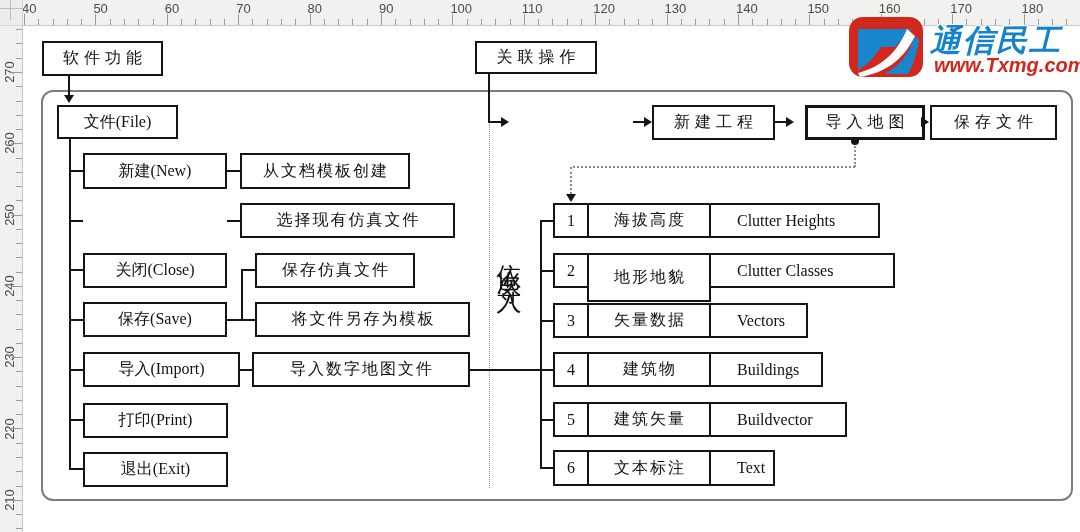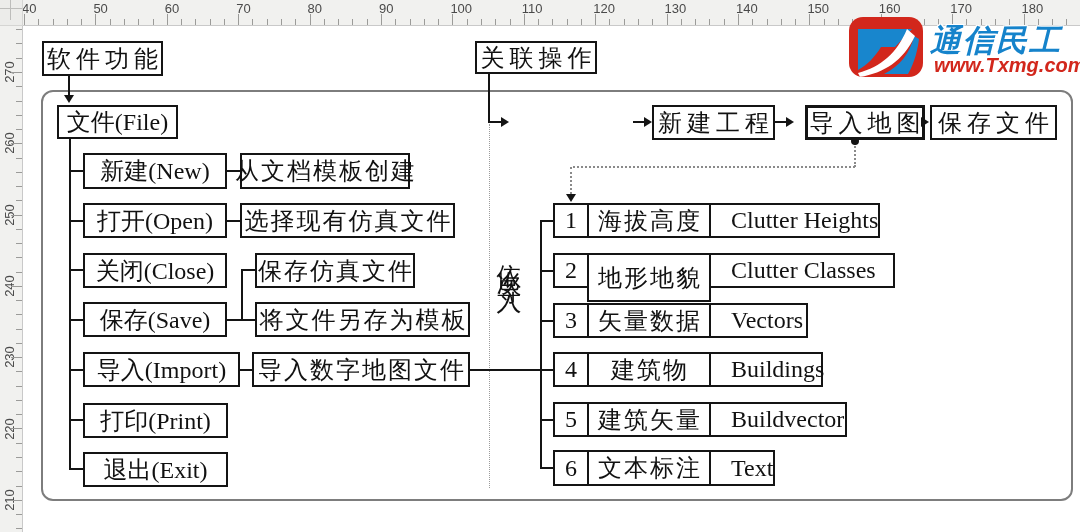--- a/index.html
+++ b/index.html
@@ -18,26 +18,26 @@
              font-size:13px;color:#4a4a4a;}
   .ruler-num-left{position:absolute;width:40px;height:14px;text-align:center;
                   transform:rotate(-90deg);font-family:"Liberation Sans","DejaVu Sans",sans-serif;
                   font-size:13px;color:#4a4a4a;}
   .tick-v{position:absolute;width:1px;background:#9b9b99;}
   .tick-h{position:absolute;height:1px;background:#9b9b99;}
   
   .frame{position:absolute;left:41px;top:90px;width:1028px;height:407px;
          border:2px solid #7d7d7d;border-radius:12px;background:#fff;}
   .bx{position:absolute;background:#fff;border:2px solid #141414;display:flex;
-      align-items:center;justify-content:center;font-size:24px;color:#111;
+      align-items:center;justify-content:center;font-size:16px;color:#111;
       white-space:nowrap;box-sizing:border-box;z-index:2;}
   .bold-border{border-width:3px;}
   .cjk-wide{letter-spacing:5px;padding-left:5px;}
   .cjk-slight{letter-spacing:2px;padding-left:2px;}
-  .cell-en{justify-content:flex-start;padding-left:20px;letter-spacing:0;}
+  .cell-en{justify-content:flex-start;padding-left:26px;letter-spacing:0;}
   .ln{position:absolute;background:#141414;z-index:1;}
   .dt-v{position:absolute;width:0;border-left:2px dotted #8a8a8a;z-index:1;}
   .dt-h{position:absolute;height:0;border-top:2px dotted #8a8a8a;z-index:1;}
   .guide-v{position:absolute;width:0;border-left:1.5px dotted #9b9b9b;z-index:0;}
   .ar-d{position:absolute;width:0;height:0;border-left:5px solid transparent;
         border-right:5px solid transparent;border-top:8px solid #141414;z-index:2;}
   .ar-r{position:absolute;width:0;height:0;border-top:5px solid transparent;
         border-bottom:5px solid transparent;border-left:8px solid #141414;z-index:2;}
   .dot{position:absolute;width:8px;height:8px;border-radius:50%;background:#141414;z-index:2;}
   .vlabel{position:absolute;left:494px;top:244px;width:30px;height:140px;
@@ -204,21 +204,20 @@
   <div class="bx cjk-wide" style="left:475px;top:41px;width:122px;height:33px;">关联操作</div>
   <div class="bx" style="left:57px;top:105px;width:121px;height:34px;">文件(File)</div>
 
   <div class="bx cjk-wide" style="left:652px;top:105px;width:123px;height:35px;">新建工程</div>
   <div class="bx cjk-wide bold-border" style="left:793px;top:105px;width:120px;height:35px;margin-left:12px;">导入地图</div>
   <div class="bx cjk-wide" style="left:930px;top:105px;width:127px;height:35px;">保存文件</div>
 
   <div class="bx" style="left:83px;top:153px;width:144px;height:36px;">新建(New)</div>
   <div class="bx cjk-slight" style="left:240px;top:153px;width:170px;height:36px;">从文档模板创建</div>
 
-  <div class="bx" style="left:83px;top:203px;width:144px;height:35px;">打开(Open)</div>
   <div class="bx cjk-slight" style="left:240px;top:203px;width:215px;height:35px;">选择现有仿真文件</div>
 
   <div class="bx" style="left:83px;top:253px;width:144px;height:35px;">关闭(Close)</div>
   <div class="bx cjk-slight" style="left:255px;top:253px;width:160px;height:35px;">保存仿真文件</div>
 
   <div class="bx" style="left:83px;top:302px;width:144px;height:35px;">保存(Save)</div>
   <div class="bx" style="left:83px;top:352px;width:157px;height:35px;">导入(Import)</div>
 
   <div class="bx cjk-slight" style="left:255px;top:302px;width:215px;height:35px;">将文件另存为模板</div>
   <div class="bx cjk-slight" style="left:252px;top:352px;width:218px;height:35px;">导入数字地图文件</div>

